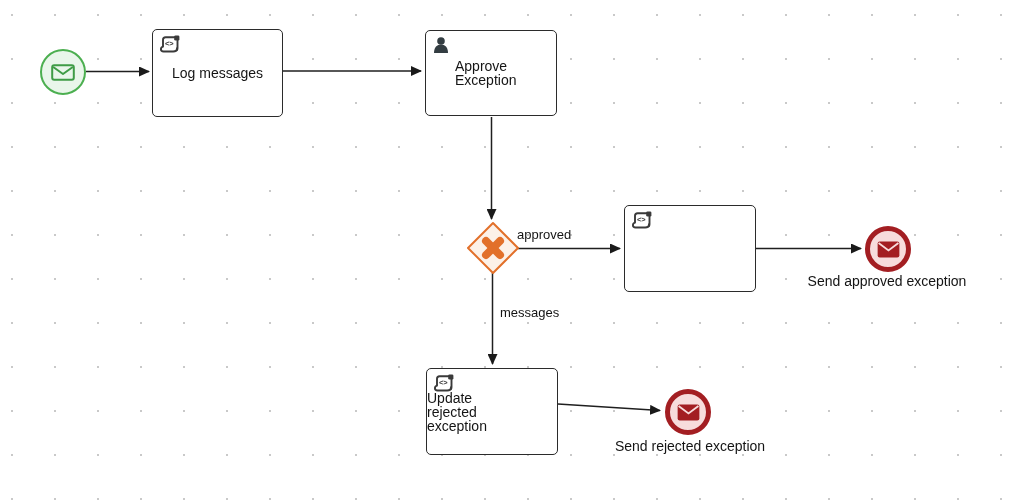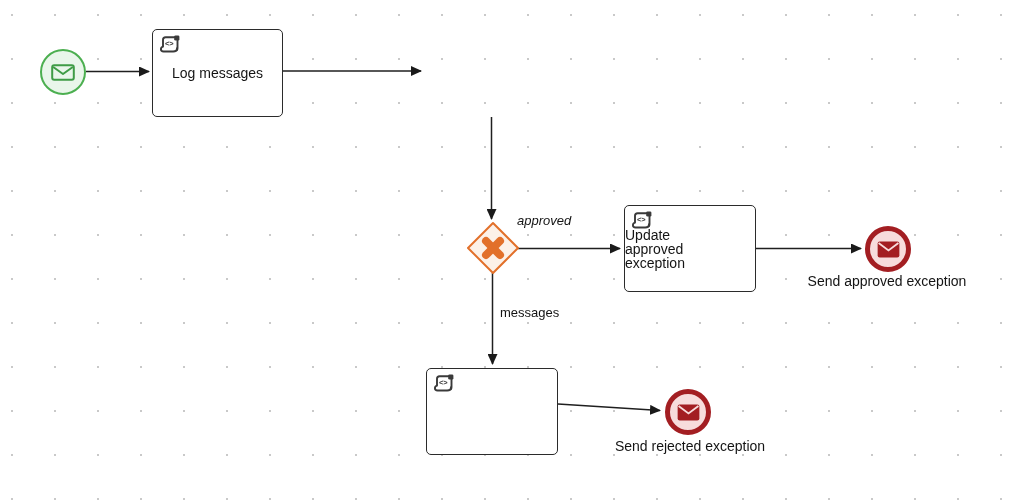--- a/index.html
+++ b/index.html
@@ -77,53 +77,62 @@
   <div class="node task" style="left:152px;top:29px;width:131px;height:88px;">
     <svg class="type-icon" width="26" height="24" viewBox="0 0 26 24">
       <rect x="5" y="3.2" width="14.5" height="13.6" rx="2.6" fill="#fff" stroke="#3a3a3a" stroke-width="1.9"></rect>
       <rect x="16.2" y="1.4" width="5.2" height="5.2" rx="1.4" fill="#3a3a3a"></rect>
       <path d="M5 12.6 c-2.6 0.6 -3.1 4.9 0.6 4.9 h9.6 c2.7 0 3.8 -1.6 3.8 -3.2" fill="#fff" stroke="#3a3a3a" stroke-width="1.9" stroke-linecap="round"></path>
       <text x="7" y="11.8" font-size="7.4" font-weight="700" fill="#3a3a3a">&lt;&gt;</text>
     </svg>
     <div class="task-label oneline">Log messages</div>
   </div>
 
+  <div class="node task" style="left:425px;top:30px;width:132px;height:86px;">
+    <svg class="type-icon" width="24" height="24" viewBox="0 0 24 24">
+      <g fill="#333d42">
+        <circle cx="10" cy="6" r="3.8"></circle>
+        <path d="M3 18 c0 -5.6 3.1 -8.4 7 -8.4 c3.9 0 7 2.8 7 8.4 z"></path>
+      </g>
+    </svg>
+    <div class="task-label twoline">Approve Exception</div>
+  </div>
 
   <div class="node task" style="left:624px;top:205px;width:132px;height:87px;">
     <svg class="type-icon" width="26" height="24" viewBox="0 0 26 24">
       <rect x="5" y="3.2" width="14.5" height="13.6" rx="2.6" fill="#fff" stroke="#3a3a3a" stroke-width="1.9"></rect>
       <rect x="16.2" y="1.4" width="5.2" height="5.2" rx="1.4" fill="#3a3a3a"></rect>
       <path d="M5 12.6 c-2.6 0.6 -3.1 4.9 0.6 4.9 h9.6 c2.7 0 3.8 -1.6 3.8 -3.2" fill="#fff" stroke="#3a3a3a" stroke-width="1.9" stroke-linecap="round"></path>
       <text x="7" y="11.8" font-size="7.4" font-weight="700" fill="#3a3a3a">&lt;&gt;</text>
     </svg>
-    <div class="task-label">Update approved exception</div>
   </div>
 
   <div class="node task" style="left:426px;top:368px;width:132px;height:87px;">
     <svg class="type-icon" width="26" height="24" viewBox="0 0 26 24">
       <rect x="5" y="3.2" width="14.5" height="13.6" rx="2.6" fill="#fff" stroke="#3a3a3a" stroke-width="1.9"></rect>
       <rect x="16.2" y="1.4" width="5.2" height="5.2" rx="1.4" fill="#3a3a3a"></rect>
       <path d="M5 12.6 c-2.6 0.6 -3.1 4.9 0.6 4.9 h9.6 c2.7 0 3.8 -1.6 3.8 -3.2" fill="#fff" stroke="#3a3a3a" stroke-width="1.9" stroke-linecap="round"></path>
       <text x="7" y="11.8" font-size="7.4" font-weight="700" fill="#3a3a3a">&lt;&gt;</text>
     </svg>
+    <div class="task-label">Update rejected exception</div>
   </div>
 
   <div class="node event end" style="left:865px;top:226px;">
     <svg width="23" height="17" viewBox="0 0 24 18">
       <rect x="0.5" y="0.5" width="23" height="17" rx="2.2" fill="#a31e22"></rect>
       <path d="M1.5 2.2 L12 10 L22.5 2.2" fill="none" stroke="#f7dcdc" stroke-width="2"></path>
     </svg>
   </div>
 
   <div class="node event end" style="left:665px;top:389px;">
     <svg width="23" height="17" viewBox="0 0 24 18">
       <rect x="0.5" y="0.5" width="23" height="17" rx="2.2" fill="#a31e22"></rect>
       <path d="M1.5 2.2 L12 10 L22.5 2.2" fill="none" stroke="#f7dcdc" stroke-width="2"></path>
     </svg>
   </div>
 
-  <div class="edge-label" style="left:517px;top:213px;font-style:italic;">approved</div>
+  <div class="edge-label" style="left:517px;top:227px;">approved</div>
   <div class="edge-label" style="left:500px;top:305px;">messages</div>
 
   <div class="event-label" style="left:762px;top:273px;">Send approved exception</div>
   <div class="event-label" style="left:565px;top:438px;">Send rejected exception</div>
 
 </div>
 
 </body></html>

